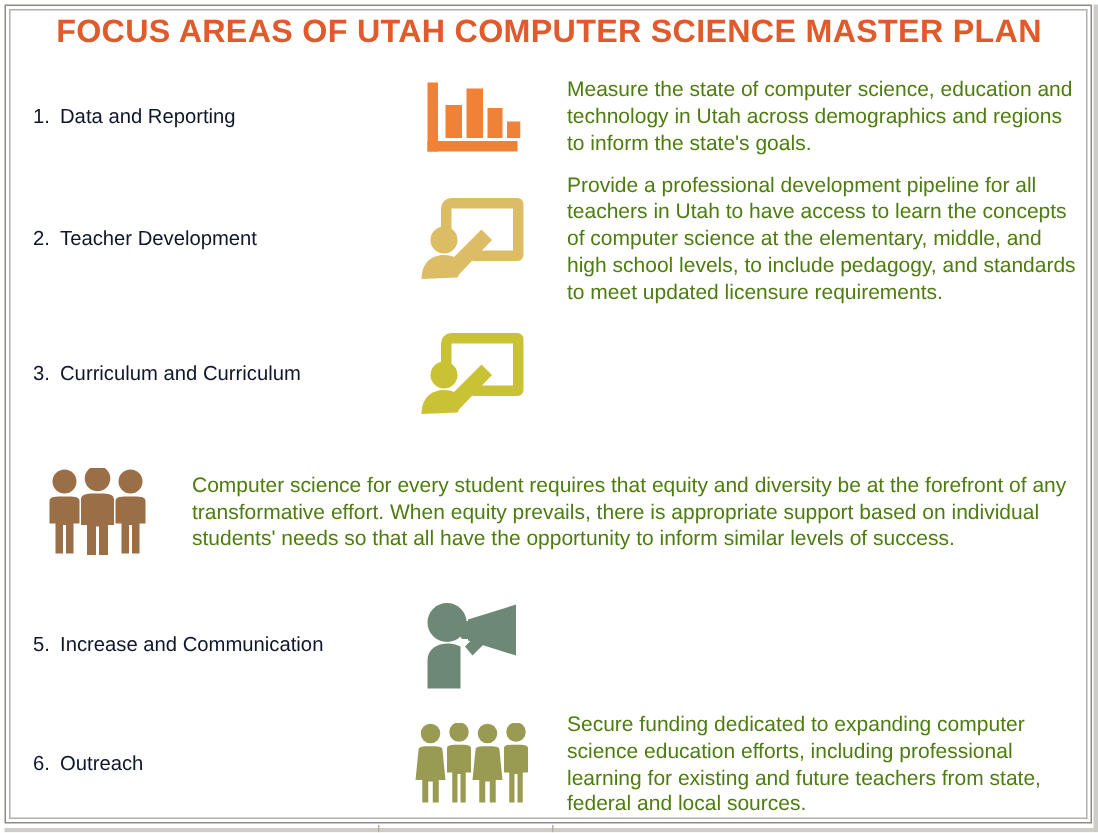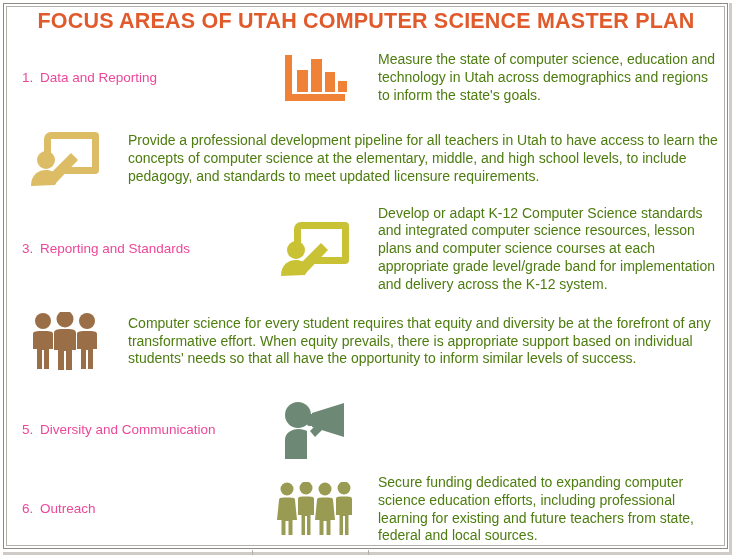--- a/index.html
+++ b/index.html
@@ -88,21 +88,21 @@
   }
   .row {
     position: relative;
     display: flex;
     align-items: center;
     width: 100%;
   }
   .row-label {
     width: 250px;
     flex: 0 0 250px;
-    color: #ec4899;
+    color: #0f172a;
     font-size: 13.5px;
     padding-left: 12px;
     box-sizing: border-box;
     line-height: 1.2;
   }
   .row-label .num {
     display: inline-block;
     min-width: 18px;
   }
   .row-icon {
@@ -159,65 +159,67 @@
           <rect x="14" y="17" width="11" height="22" fill="#ef8236"></rect>
           <rect x="28" y="6" width="11" height="33" fill="#ef8236"></rect>
           <rect x="42" y="19" width="10" height="20" fill="#ef8236"></rect>
           <rect x="55" y="28" width="9" height="11" fill="#ef8236"></rect>
         </svg>
       </div>
       <div class="row-desc">Measure the state of computer science, education and technology in Utah across demographics and regions to inform the state's goals.</div>
     </div>
 
     <div class="row r2">
+      <div class="row-label">
+        <span class="num">2.</span><span>Teacher Development</span>
+      </div>
       <div class="row-icon">
         <svg width="72" height="62" viewBox="0 0 72 62" aria-hidden="true">
           <path d="M22 4 H66 A4 4 0 0 1 70 8 V42 A4 4 0 0 1 66 46 H36 V39 H63 V11 H22 V27 H15 V11 A7 7 0 0 1 22 4 Z" fill="#dcbc64"></path>
           <circle cx="17" cy="32" r="9" fill="#dcbc64"></circle>
           <path d="M2 58 C2 46 10 42 17 42 C22 42 27 44 30 49 L26 57 Z" fill="#dcbc64"></path>
           <path d="M42 25 L49 32 L26 56 L17 50 Z" fill="#dcbc64"></path>
         </svg>
       </div>
       <div class="row-desc">Provide a professional development pipeline for all teachers in Utah to have access to learn the concepts of computer science at the elementary, middle, and high school levels, to include pedagogy, and standards to meet updated licensure requirements.</div>
     </div>
 
     <div class="row r3">
       <div class="row-label">
-        <span class="num">3.</span><span>Reporting and Standards</span>
+        <span class="num">3.</span><span>Curriculum and Curriculum</span>
       </div>
       <div class="row-icon">
         <svg width="72" height="62" viewBox="0 0 72 62" aria-hidden="true">
           <path d="M22 4 H66 A4 4 0 0 1 70 8 V42 A4 4 0 0 1 66 46 H36 V39 H63 V11 H22 V27 H15 V11 A7 7 0 0 1 22 4 Z" fill="#c9c235"></path>
           <circle cx="17" cy="32" r="9" fill="#c9c235"></circle>
           <path d="M2 58 C2 46 10 42 17 42 C22 42 27 44 30 49 L26 57 Z" fill="#c9c235"></path>
           <path d="M42 25 L49 32 L26 56 L17 50 Z" fill="#c9c235"></path>
         </svg>
       </div>
-      <div class="row-desc">Develop or adapt K-12 Computer Science standards and integrated computer science resources, lesson plans and computer science courses at each appropriate grade level/grade band for implementation and delivery across the K-12 system.</div>
     </div>
 
     <div class="row r4">
       <div class="row-icon">
         <svg width="74" height="60" viewBox="0 0 74 60" aria-hidden="true">
           <g fill="#9a6e46">
             <circle cx="15" cy="9" r="8"></circle>
             <path d="M5 22 C5 19 9 19 15 19 C21 19 25 19 25 22 L25 37 H21 V57 H16 V38 H14 V57 H9 V37 H5 Z"></path>
             <circle cx="37" cy="7" r="8.5"></circle>
             <path d="M26 21 C26 17 31 17 37 17 C43 17 48 17 48 21 L48 38 H44 V58 H38 V39 H36 V58 H30 V38 H26 Z"></path>
             <circle cx="59" cy="9" r="8"></circle>
             <path d="M49 22 C49 19 53 19 59 19 C65 19 69 19 69 22 L69 37 H65 V57 H60 V38 H58 V57 H53 V37 H49 Z"></path>
           </g>
         </svg>
       </div>
       <div class="row-desc">Computer science for every student requires that equity and diversity be at the forefront of any transformative effort. When equity prevails, there is appropriate support based on individual students' needs so that all have the opportunity to inform similar levels of success.</div>
     </div>
 
     <div class="row r5">
       <div class="row-label">
-        <span class="num">5.</span><span>Diversity and Communication</span>
+        <span class="num">5.</span><span>Increase and Communication</span>
       </div>
       <div class="row-icon">
         <svg width="66" height="62" viewBox="0 0 66 62" aria-hidden="true">
           <g fill="#6d8975">
             <circle cx="16" cy="16" r="13"></circle>
             <path d="M3 60 V41 C3 34 9 30 17 30 C20 30 23 31 25 32 L25 60 Z"></path>
             <path d="M28 32 L34 26 L40 31 L33 38 Z"></path>
             <path d="M30 14 L62 4 V38 L30 28 Z"></path>
             <rect x="25" y="15" width="7" height="12" rx="2"></rect>
           </g>

